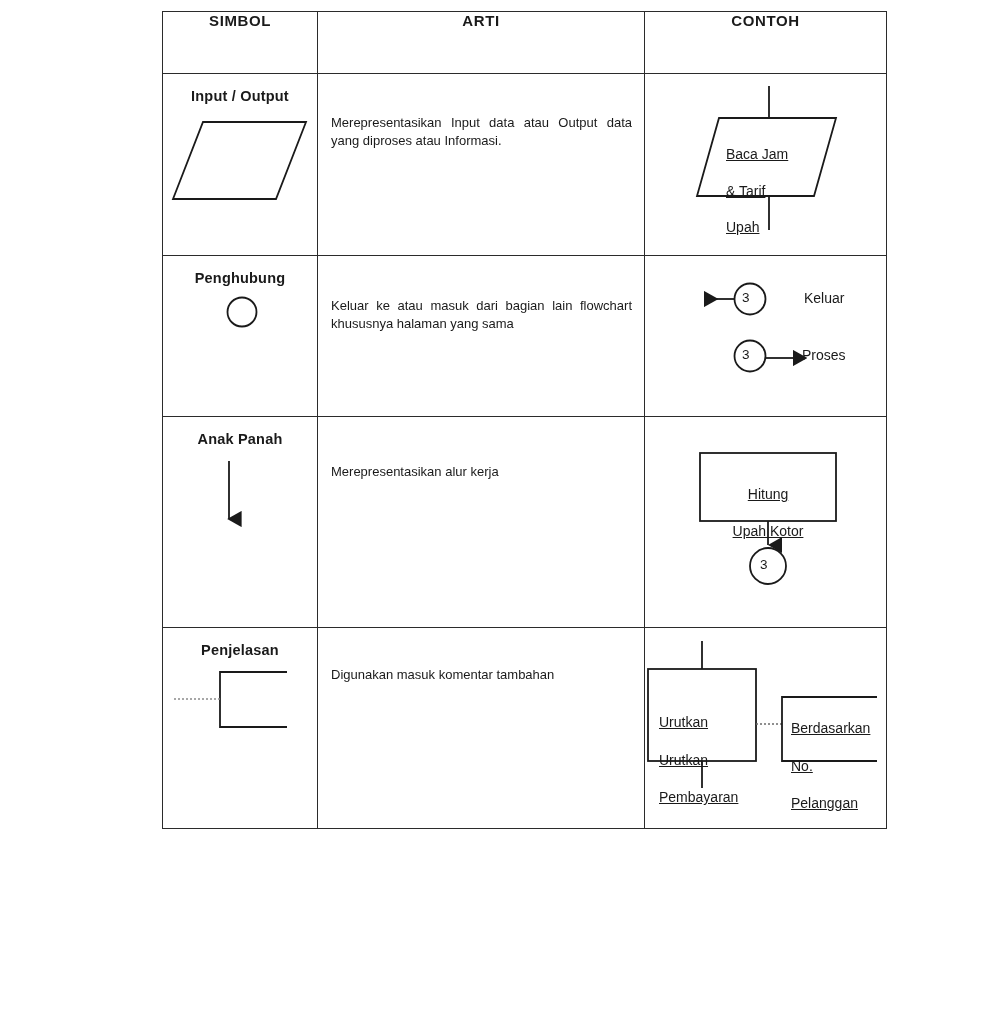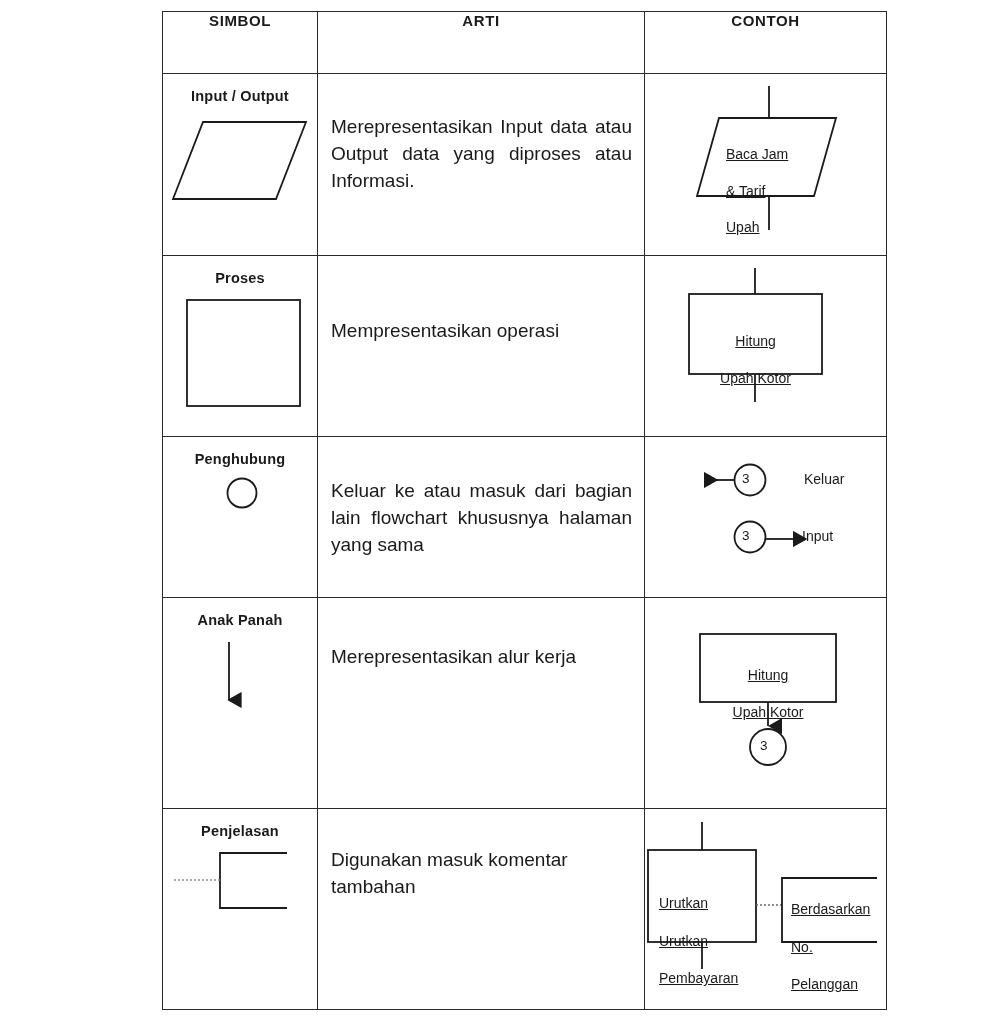--- a/index.html
+++ b/index.html
@@ -59,21 +59,21 @@
 
   .simbol-label {
     text-align: center;
     font-weight: bold;
     font-size: 14.5px;
     padding-top: 14px;
     letter-spacing: 0.2px;
   }
 
   .arti-text {
-    font-size: 19px;
+    font-size: 13px;
     line-height: 1.42;
     text-align: justify;
     padding: 0 12px 0 13px;
   }
   .arti-text.nojust { text-align: left; }
 
   .sym-wrap { position: relative; width: 100%; }
 
   
   .r1 { height: 181px; }
@@ -141,48 +141,20 @@
           </svg>
           <div class="para-label" style="left:81px; top:53px;">
             <div>Baca Jam</div>
             <div>&amp; Tarif</div>
             <div>Upah</div>
           </div>
         </div>
       </td>
     </tr>
 
-    <tr class="r2">
-      <td class="simbol-cell">
-        <div class="simbol-label">Proses</div>
-        <div class="sym-wrap">
-          <svg class="ovl" width="155" height="130" viewBox="0 0 155 130">
-            <rect x="24" y="14" width="113" height="106" fill="#fff" stroke="#1a1a1a" stroke-width="1.8"></rect>
-          </svg>
-        </div>
-      </td>
-
-      <td class="arti-cell">
-        <div class="arti-text nojust" style="padding-top:62px;">Mempresentasikan operasi</div>
-      </td>
-
-      <td class="contoh-cell">
-        <div class="sym-wrap" style="height:180px;">
-          <svg class="ovl" width="242" height="180" viewBox="0 0 242 180">
-            <line x1="110" y1="12" x2="110" y2="38" stroke="#1a1a1a" stroke-width="1.8"></line>
-            <rect x="44" y="38" width="133" height="80" fill="#fff" stroke="#1a1a1a" stroke-width="1.8"></rect>
-            <line x1="110" y1="118" x2="110" y2="146" stroke="#1a1a1a" stroke-width="1.8"></line>
-          </svg>
-          <div class="para-label" style="left:44px; top:58px; width:133px; text-align:center;">
-            <div>Hitung</div>
-            <div>Upah Kotor</div>
-          </div>
-        </div>
-      </td>
-    </tr>
 
     <tr class="r3">
       <td class="simbol-cell">
         <div class="simbol-label">Penghubung</div>
         <div class="sym-wrap">
           <svg class="ovl" width="155" height="90" viewBox="0 0 155 90">
             <circle cx="79" cy="26" r="14.5" fill="#fff" stroke="#1a1a1a" stroke-width="1.8"></circle>
           </svg>
         </div>
       </td>
@@ -205,21 +177,21 @@
 
             <circle cx="105" cy="43" r="15.5" fill="#fff" stroke="#1a1a1a" stroke-width="1.8"></circle>
             <line x1="89" y1="43" x2="59" y2="43" stroke="#1a1a1a" stroke-width="1.8" marker-end="url(#arrL)"></line>
 
             <circle cx="105" cy="100" r="15.5" fill="#fff" stroke="#1a1a1a" stroke-width="1.8"></circle>
             <line x1="121" y1="102" x2="148" y2="102" stroke="#1a1a1a" stroke-width="1.8" marker-end="url(#arrR)"></line>
           </svg>
           <div class="fl-text" style="left:97px; top:34px; font-size:13.5px;">3</div>
           <div class="fl-text" style="left:97px; top:91px; font-size:13.5px;">3</div>
           <div class="fl-text" style="left:143px; top:34px;margin-left:16px;">Keluar</div>
-          <div class="fl-text" style="left:157px; top:91px;">Input</div>
+          <div class="fl-text" style="left:157px; top:91px;">Proses</div>
         </div>
       </td>
     </tr>
 
     <tr class="r4">
       <td class="simbol-cell">
         <div class="simbol-label">Anak Panah</div>
         <div class="sym-wrap">
           <svg class="ovl" width="155" height="110" viewBox="0 0 155 110">
             <defs>

